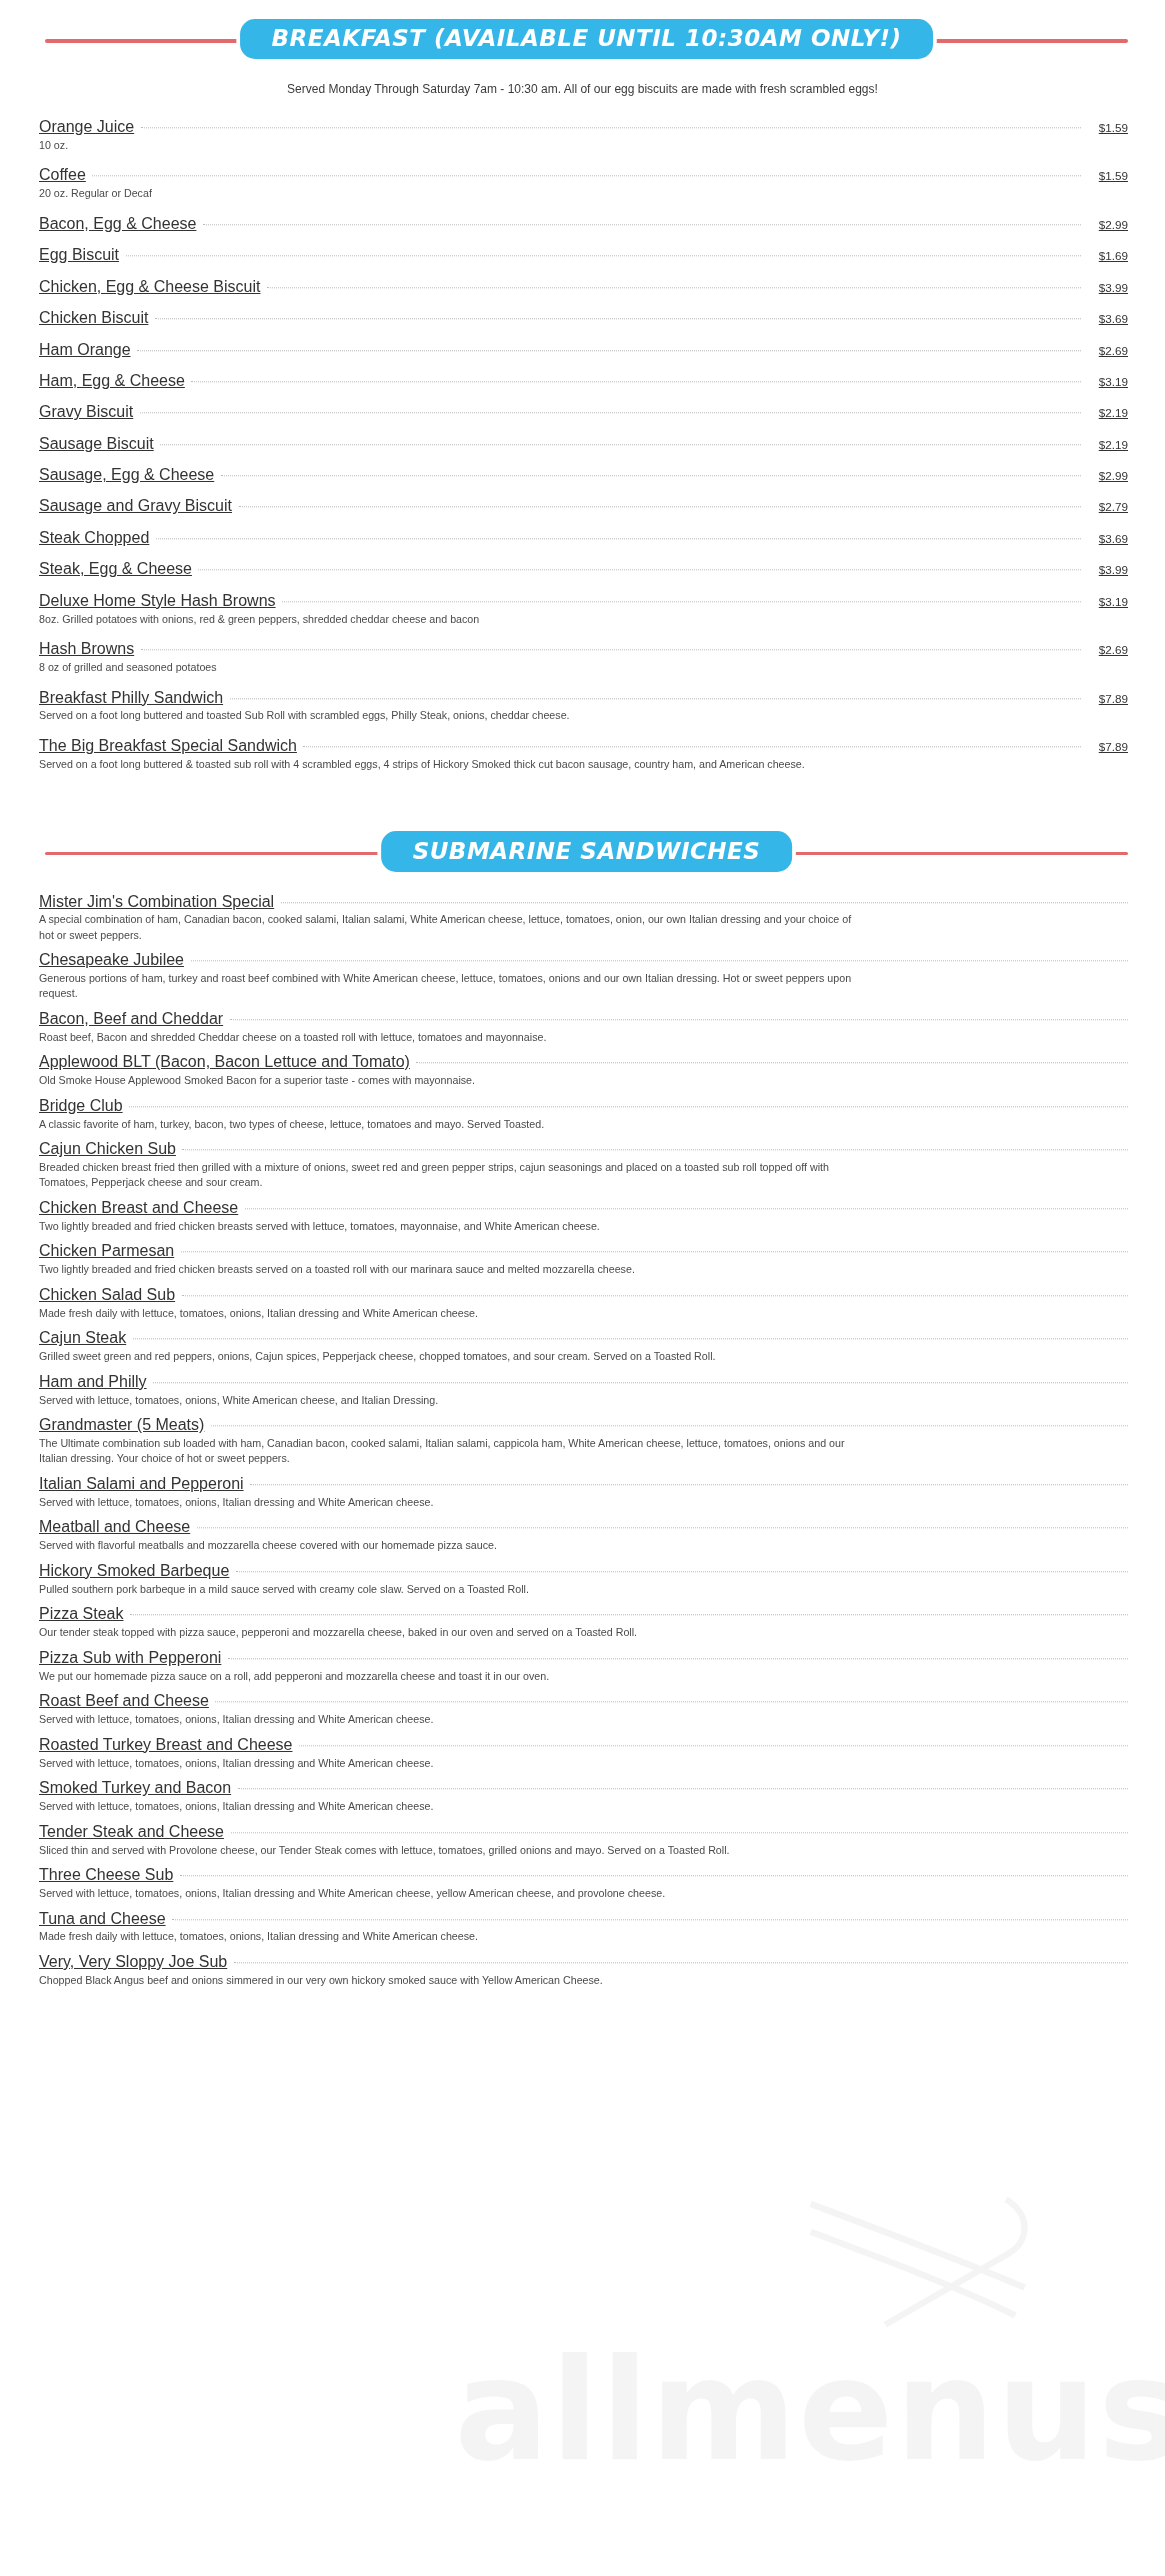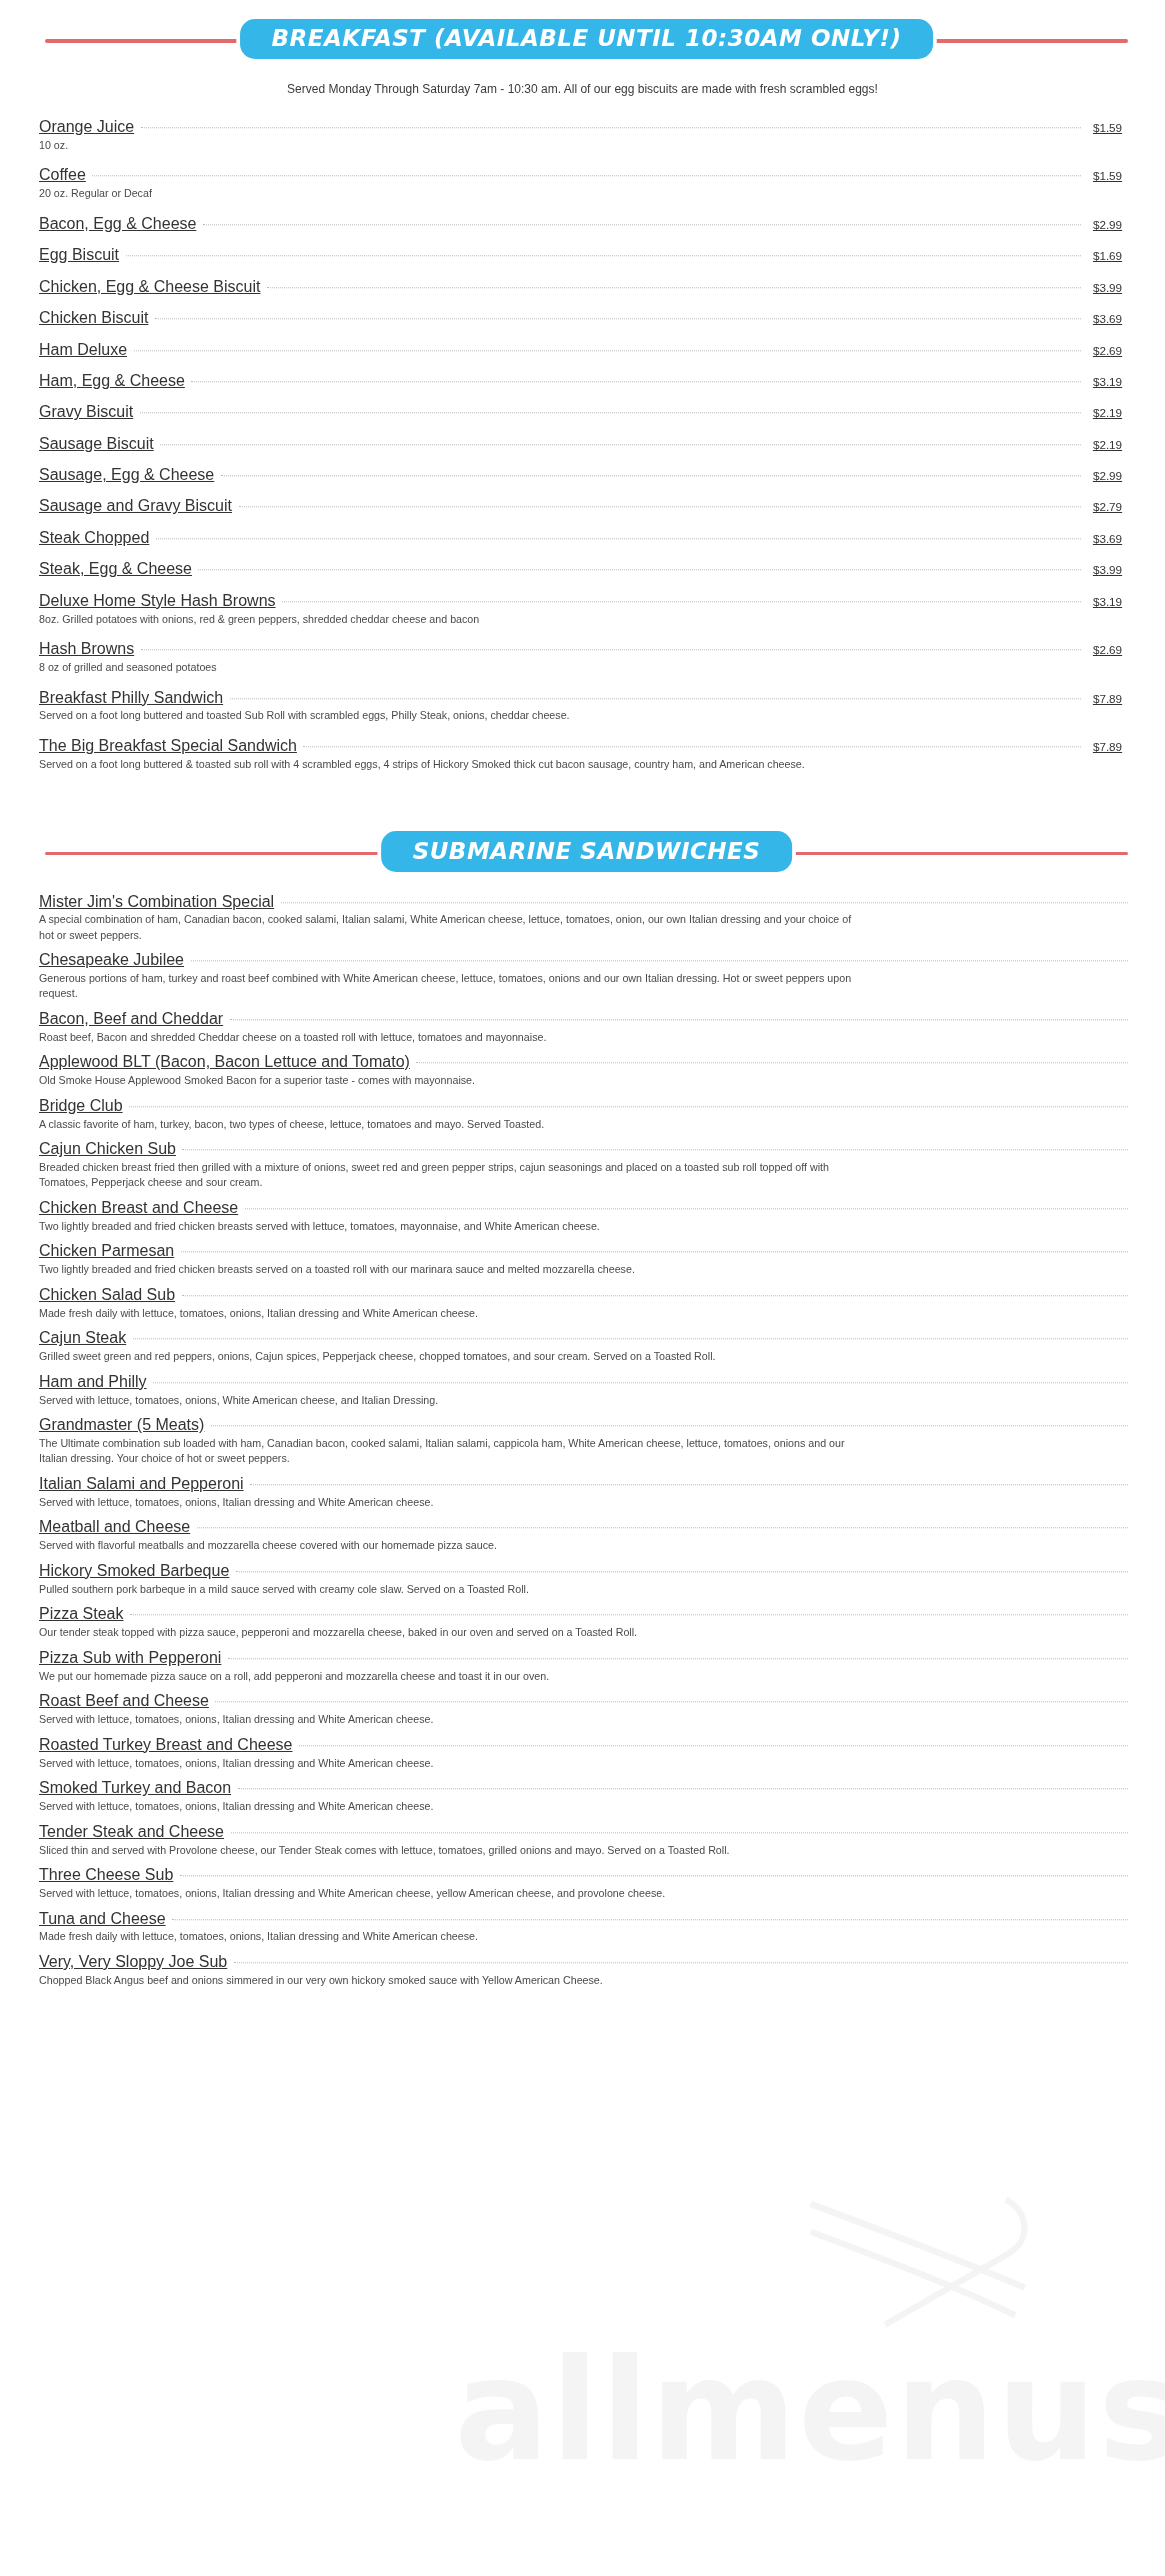--- a/index.html
+++ b/index.html
@@ -88,21 +88,21 @@
     flex: 1 1 auto;
     margin: 0 6.5px 0 6.5px;
     border-bottom: 1.9px dotted #b9b9b9;
     transform: translateY(-3.7px);
     min-width: 11.2px;
   }
   .item-price {
     font-size: 11.7px;
     color: #333333;
     white-space: nowrap;
-    text-align: center;
+    text-align: right;
     min-width: 41px;
     margin-top: 8px;
   }
   .item-desc {
     font-size: 10.7px;
     color: #4a4a4a;
     line-height: 1.42;
     margin-top: 1.9px;
     padding-right: 112px;
     max-width: 932px;
@@ -196,21 +196,21 @@
       </div>
       <div class="item">
         <div class="item-line">
             <span class="item-name">Chicken Biscuit</span>
             <span class="dots"></span>
             <span class="item-price">$3.69</span>
           </div>
       </div>
       <div class="item">
         <div class="item-line">
-            <span class="item-name">Ham Deluxe</span>
+            <span class="item-name">Ham Orange</span>
             <span class="dots"></span>
             <span class="item-price">$2.69</span>
           </div>
       </div>
       <div class="item">
         <div class="item-line">
             <span class="item-name">Ham, Egg &amp; Cheese</span>
             <span class="dots"></span>
             <span class="item-price">$3.19</span>
           </div>

